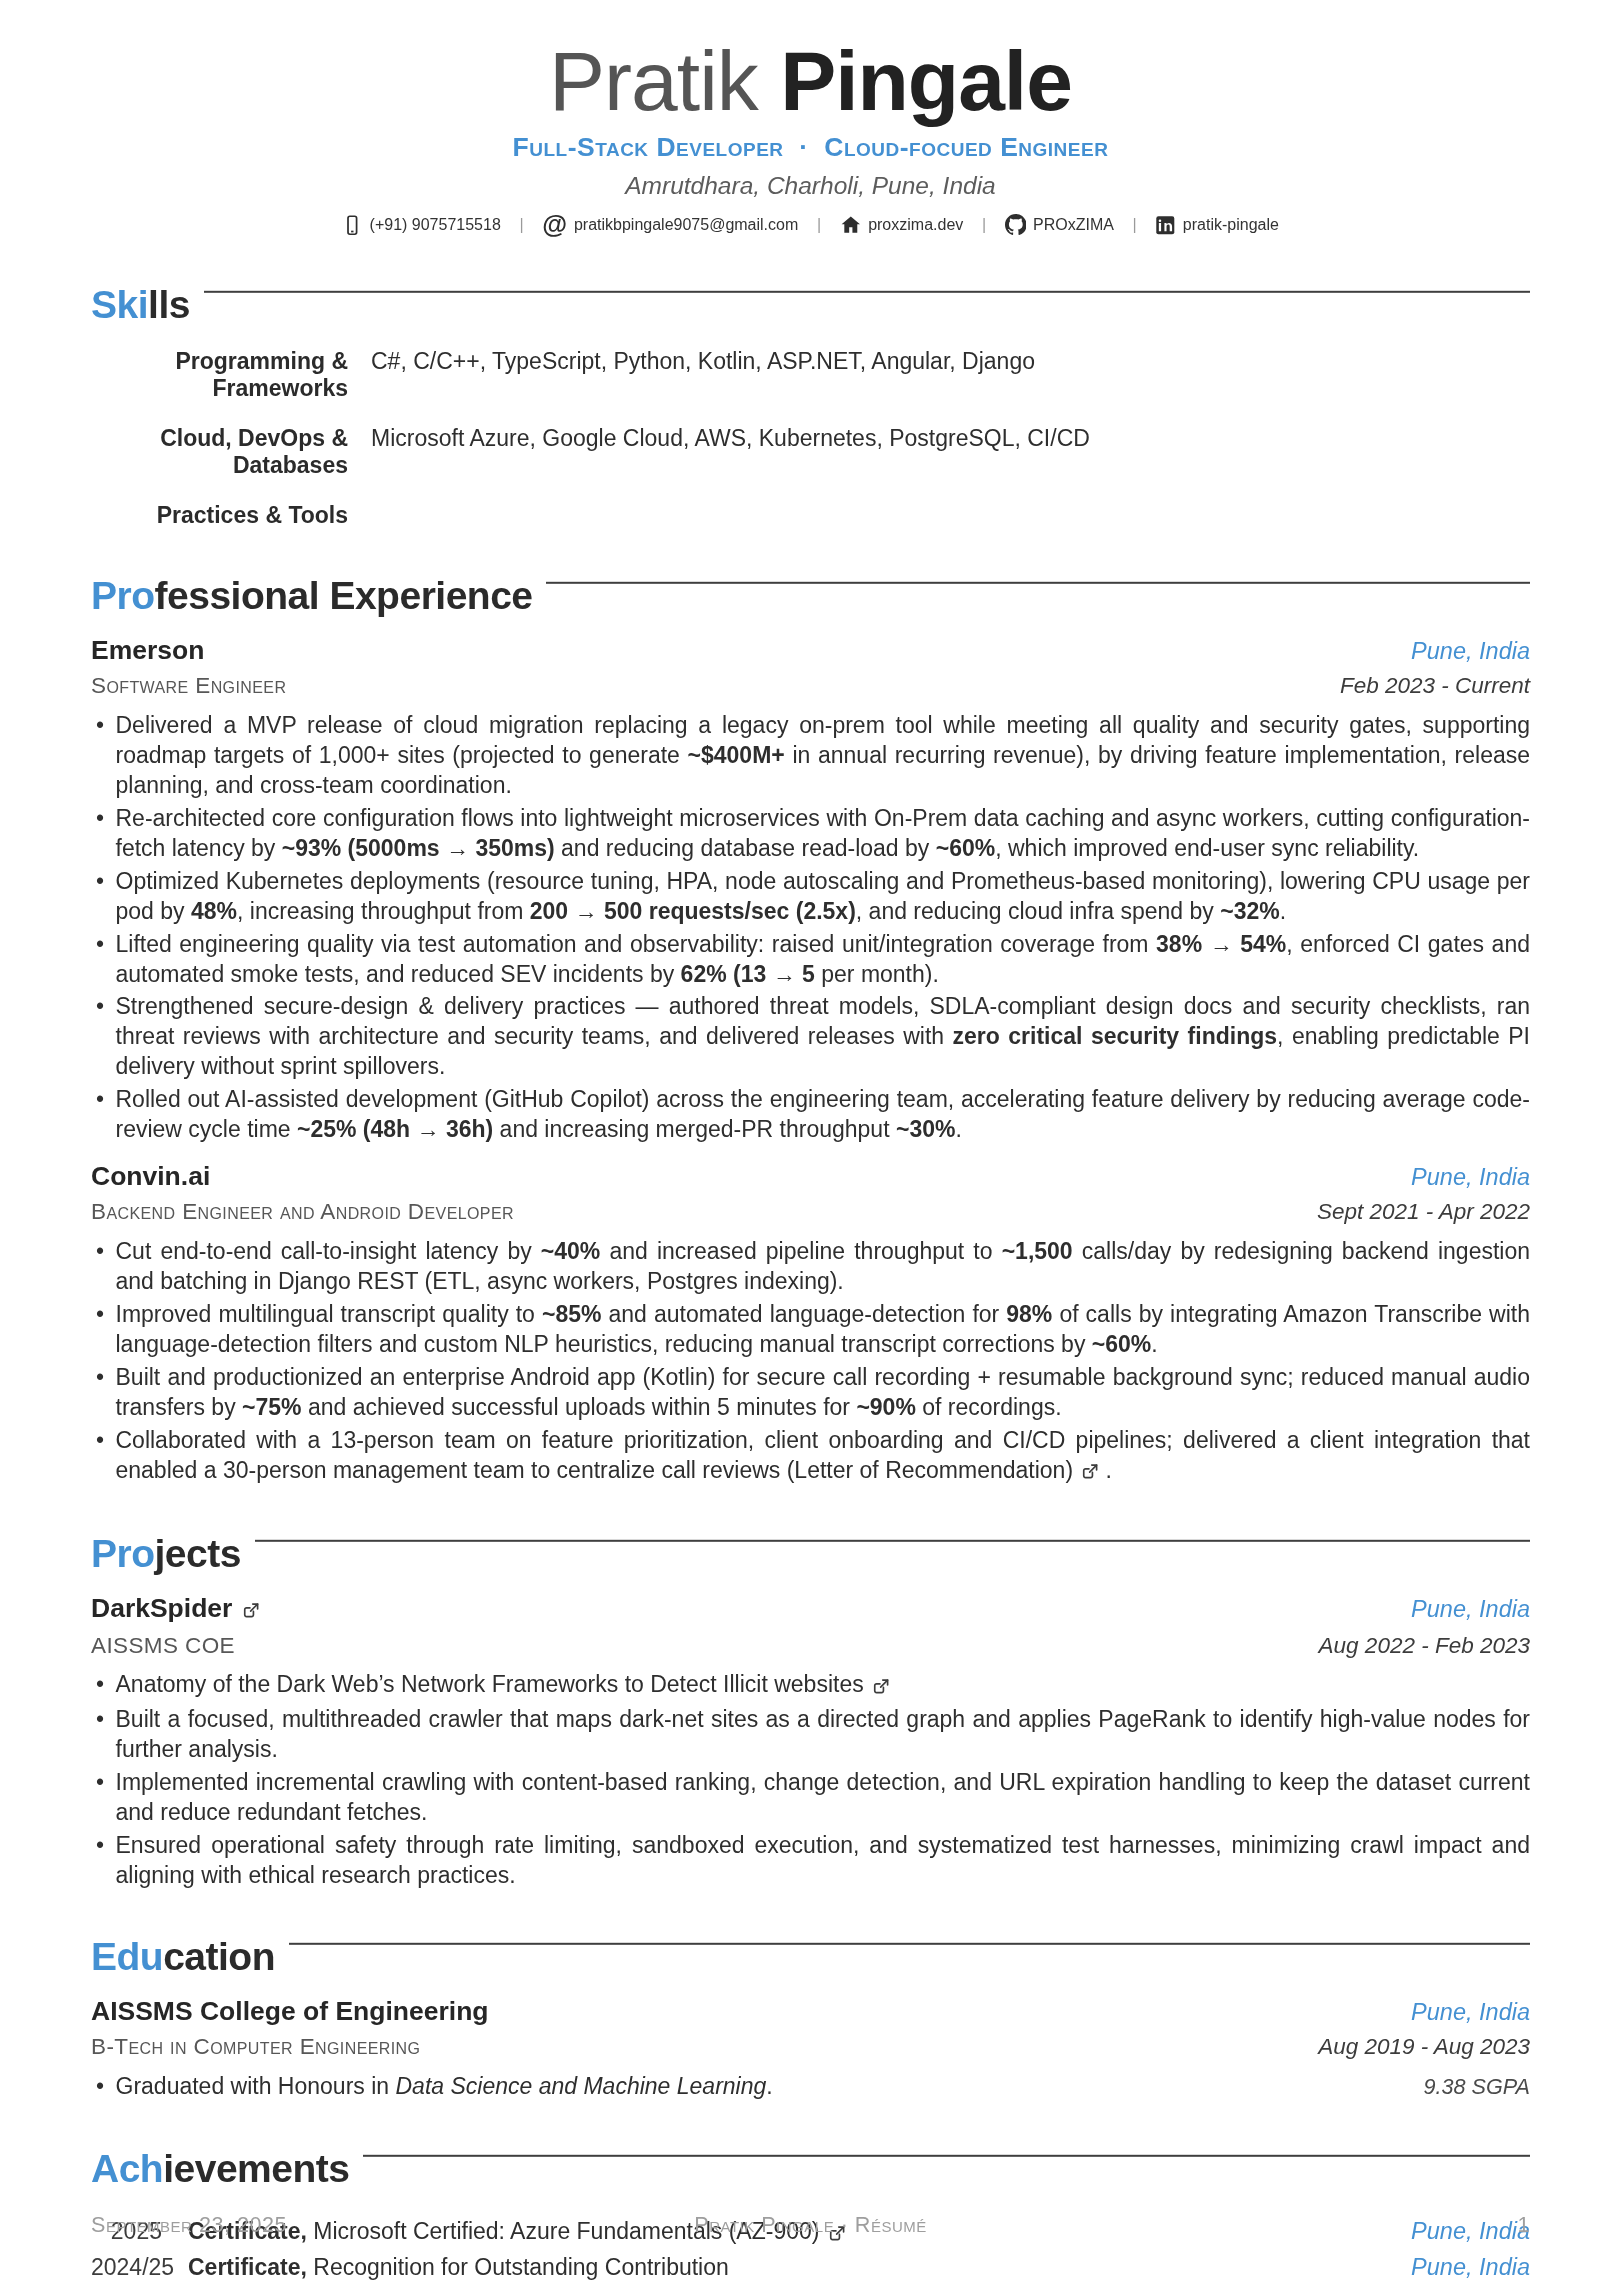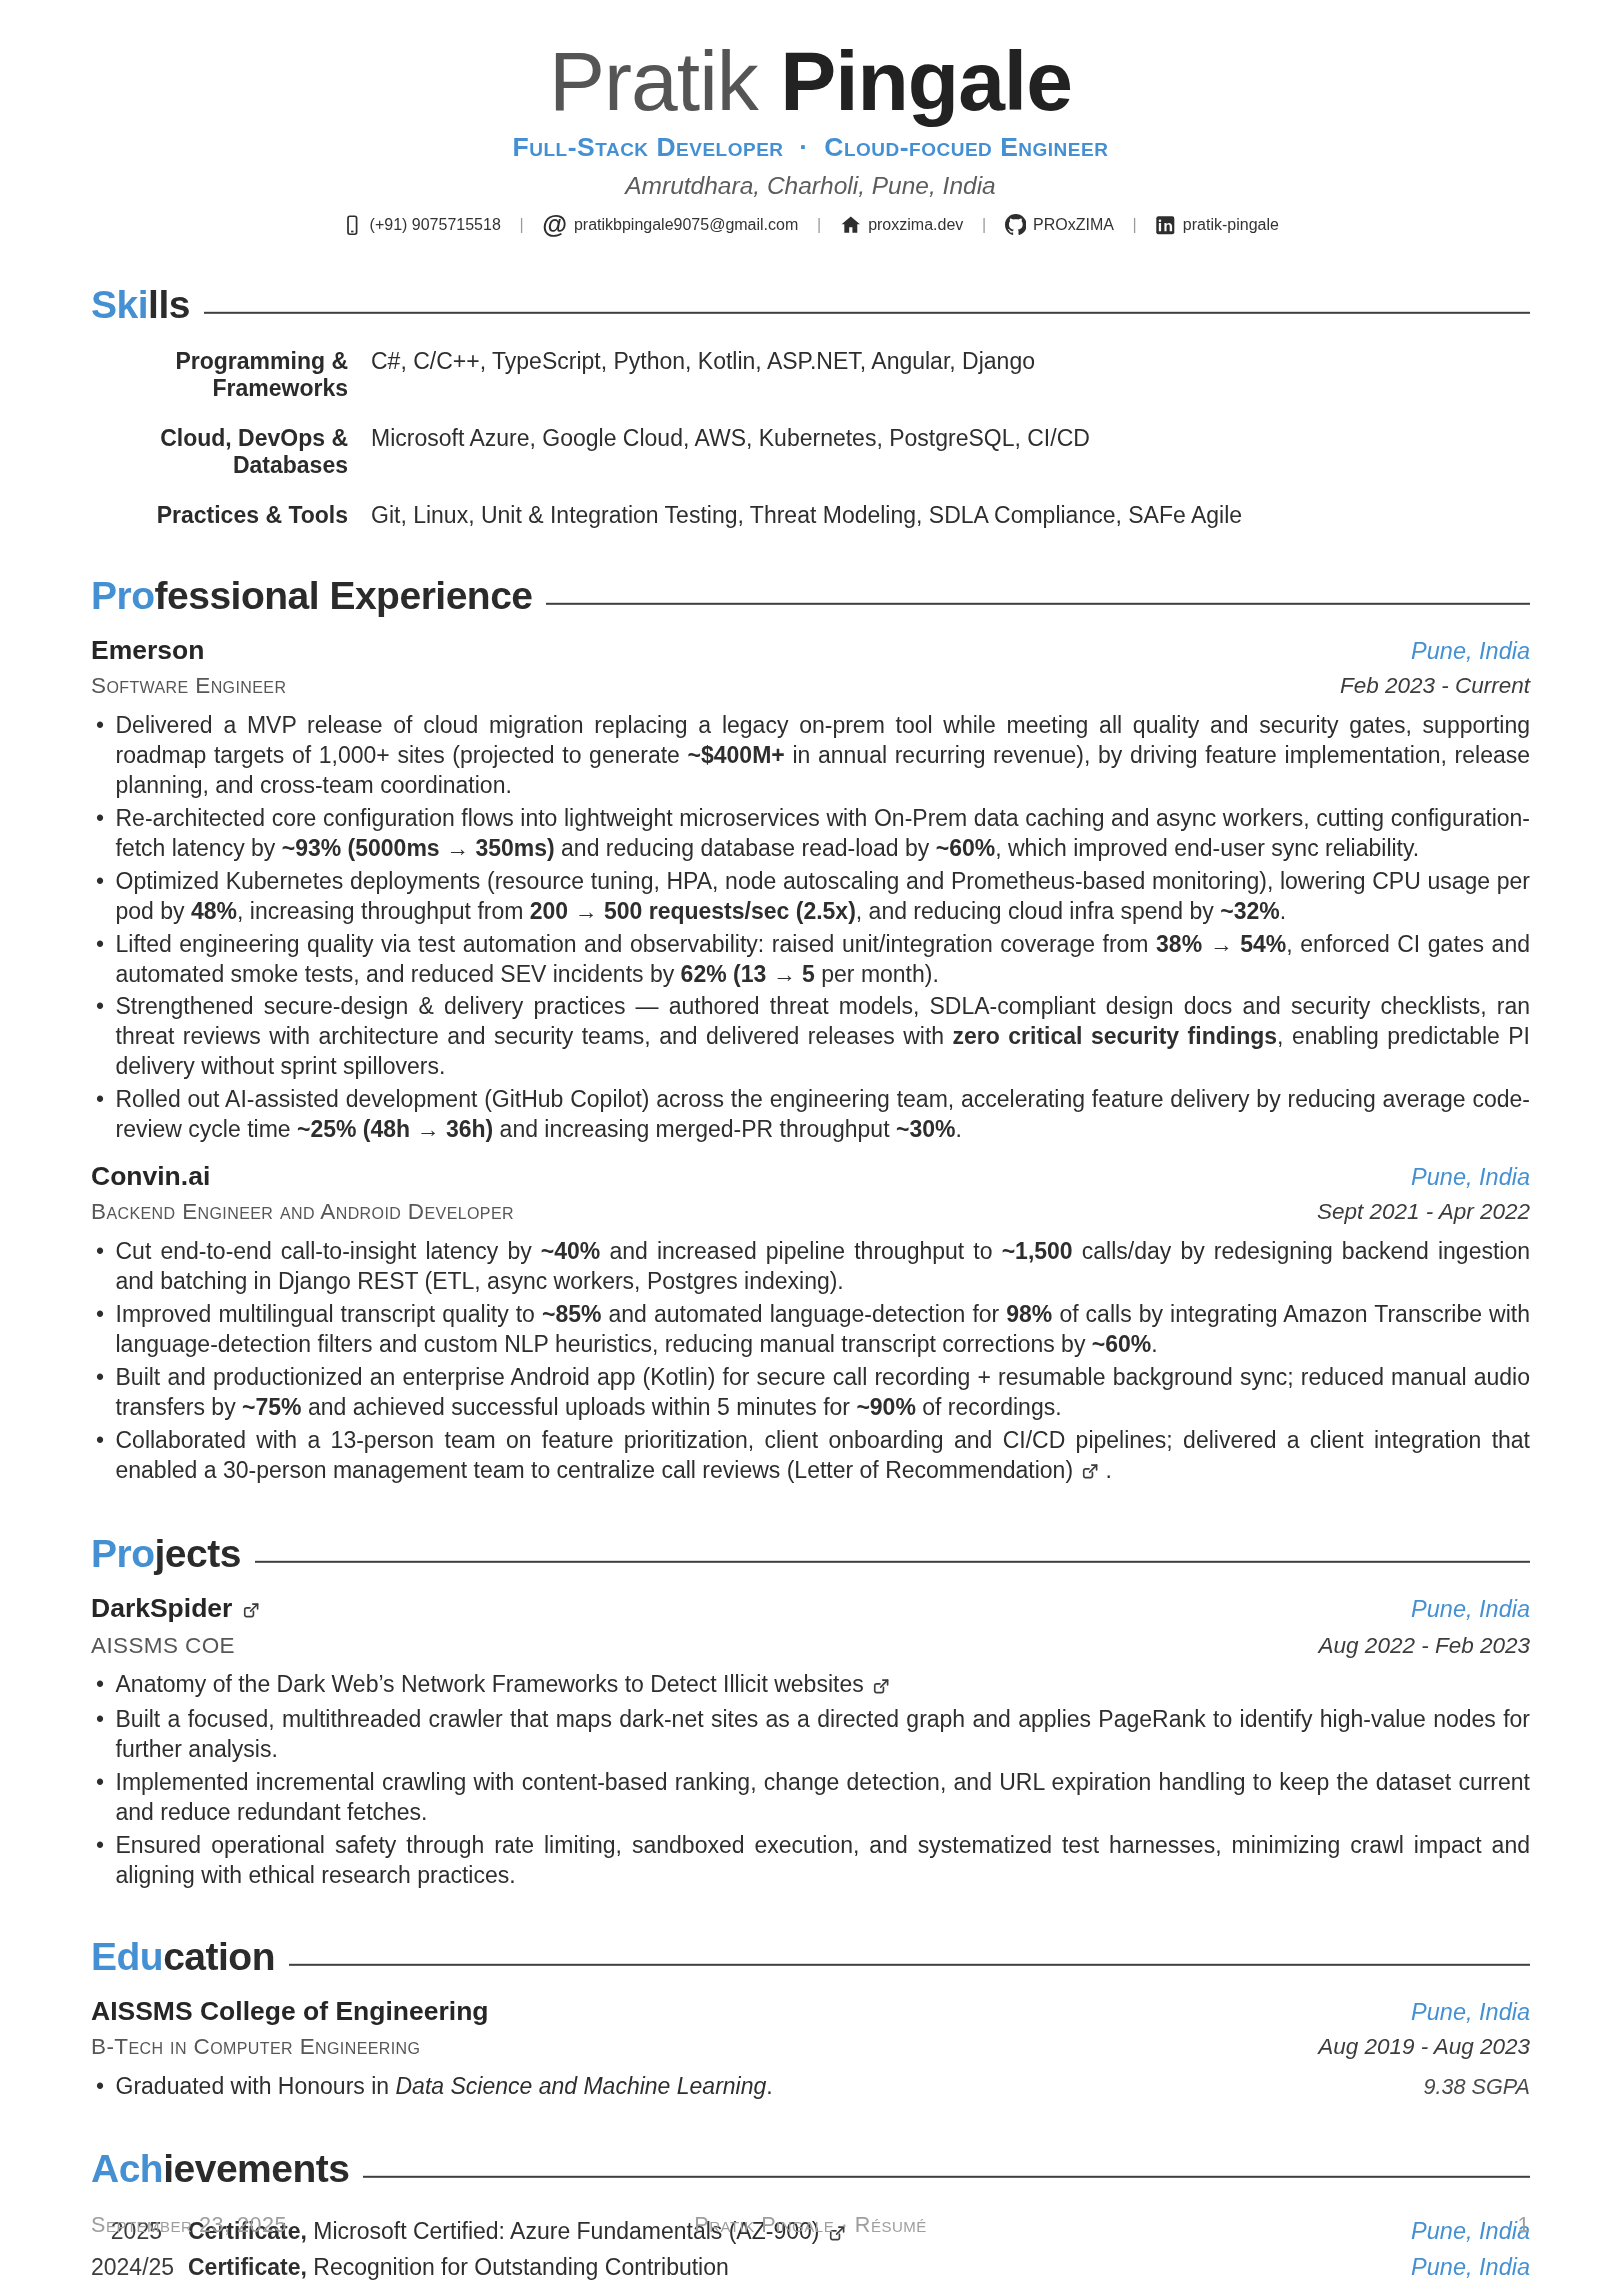--- a/index.html
+++ b/index.html
@@ -22,21 +22,21 @@
   .address { text-align: center; margin-top: 8.8px; font-style: italic; color: #5c5c5c; font-size: 24.5px; }
   .contact-row { display: flex; justify-content: center; align-items: center; margin-top: 11.8px;
                  font-size: 16px; color: #333333; }
   .contact-item { display: inline-flex; align-items: center; gap: 6.9px; }
   .ci { display: inline-flex; align-items: center; color: #2e2e2e; }
   .ci svg { display: block; }
   .at-icon::before { content: "@"; font-weight: 800; font-size: 25.5px; line-height: 1; }
   .c-sep { color: #9a9a9a; margin: 0 18.6px; }
 
   
-  .sec-head { display: flex; align-items: center; margin-top: 45px; }
+  .sec-head { display: flex; align-items: flex-start; margin-top: 45px; }
   .sec-head h2 { margin: 0; font-size: 39px; font-weight: 700; color: #2b2b2b; letter-spacing: -0.5px; white-space: nowrap; }
   .sec-head .acc { color: var(--accent, #4490d2); }
   .sec-rule { flex: 1; height: 2px; background: #3f3f3f; margin-left: 13.7px; transform: translateY(7.8px); }
 
   
   .skills-grid { margin-top: 21.6px; display: grid; grid-template-columns: 257px 1fr; column-gap: 21.6px; row-gap: 12.7px; font-size: 23px; gap: 23px; }
   .skill-label { font-weight: 700; text-align: right; color: #2b2b2b; }
   .skill-value { color: #2e2e2e; }
 
   
@@ -148,21 +148,20 @@
     <div class="sec-head">
       <h2><span class="acc">Ski</span><span>lls</span></h2>
       <div class="sec-rule"></div>
     </div>
     <div class="skills-grid">
       <div class="skill-label">Programming &amp; Frameworks</div>
       <div class="skill-value">C#, C/C++, TypeScript, Python, Kotlin, ASP.NET, Angular, Django</div>
       <div class="skill-label">Cloud, DevOps &amp; Databases</div>
       <div class="skill-value">Microsoft Azure, Google Cloud, AWS, Kubernetes, PostgreSQL, CI/CD</div>
       <div class="skill-label">Practices &amp; Tools</div>
-      <div class="skill-value">Git, Linux, Unit &amp; Integration Testing, Threat Modeling, SDLA Compliance, SAFe Agile</div>
     </div>
   </section>
 
   <section>
     <div class="sec-head">
       <h2><span class="acc">Pro</span><span>fessional Experience</span></h2>
       <div class="sec-rule"></div>
     </div>
 
     <div class="entry">

